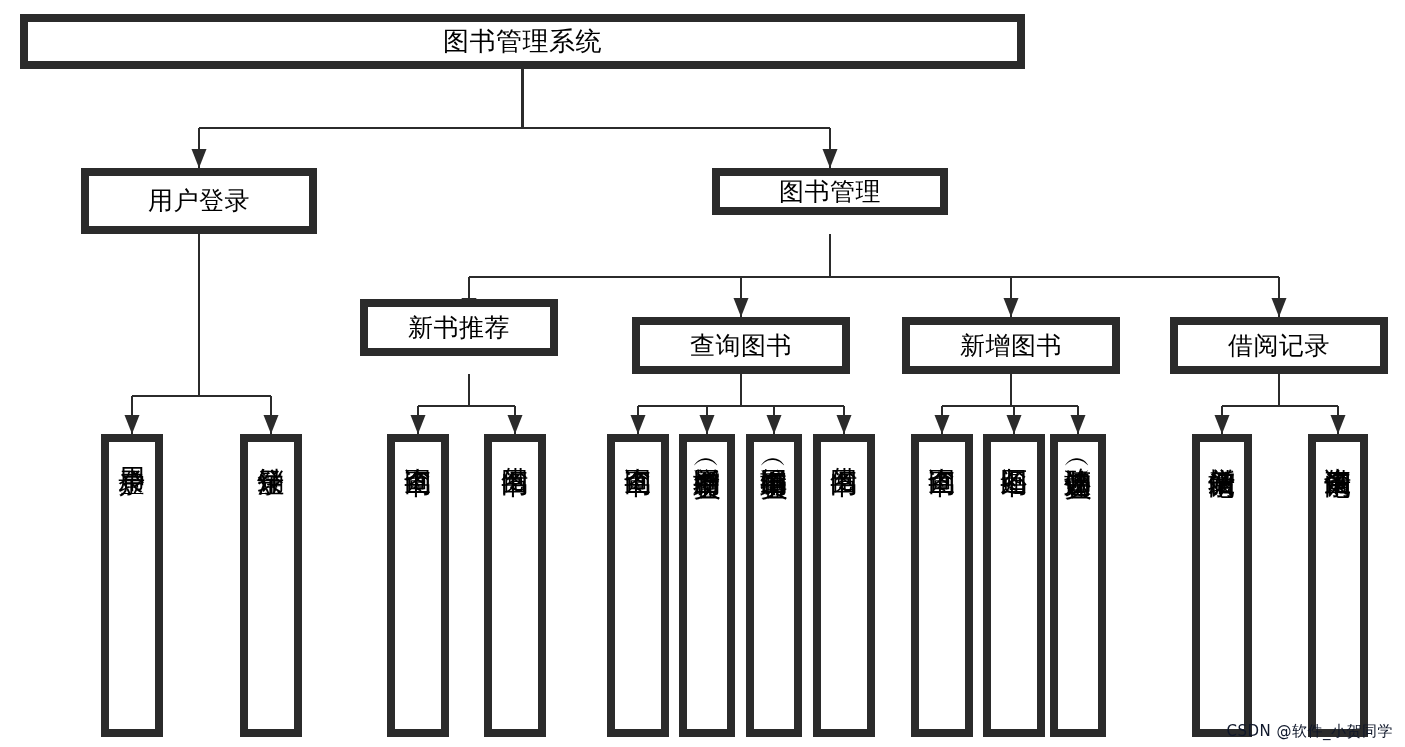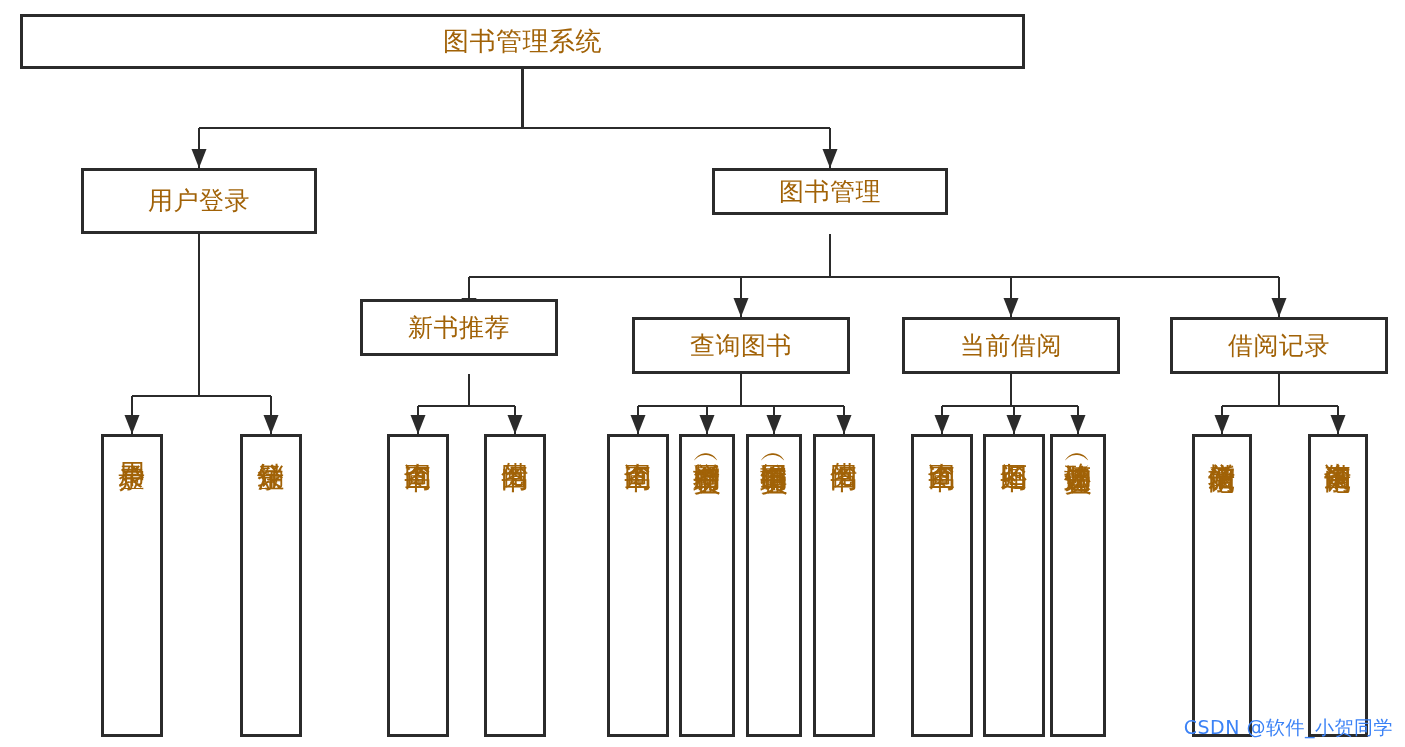--- a/index.html
+++ b/index.html
@@ -22,26 +22,26 @@
     position: absolute;
     left: 0;
     top: 0;
     width: 1405px;
     height: 747px;
     pointer-events: none;
   }
   .node {
     position: absolute;
     box-sizing: border-box;
-    border: 3px solid #0369a1;
+    border: 8px solid #0369a1;
     background: #ffffff;
     display: flex;
     align-items: center;
     justify-content: center;
-    color: #a16207;
+    color: #000000;
     z-index: 2;
   }
   .node-label {
     display: block;
     text-align: center;
     line-height: 1.18;
     letter-spacing: 0.5px;
     white-space: nowrap;
   }
   
@@ -63,22 +63,22 @@
     font-size: 27px;
     line-height: 1.02;
     letter-spacing: 1px;
     white-space: nowrap;
     margin-top: 0;
   }
   .watermark {
     position: absolute;
     right: 12px;
     bottom: 6px;
-    font-size: 19px;
-    color: #3b82f6;
+    font-size: 15px;
+    color: #0f172a;
     letter-spacing: 0.5px;
     z-index: 5;
     white-space: nowrap;
     font-family: "DejaVu Sans", "Liberation Sans", sans-serif;
   }
 </style>
 </head>
 <body>
 
 <div id="diagram-canvas">
@@ -148,21 +148,21 @@
       <div class="node h" style="left: 712px; top: 168px; width: 236px; height: 47px; border-color: rgb(43, 43, 43); background: rgb(255, 255, 255);">
         <span class="node-label">图书管理</span>
       </div>
       <div class="node h" style="left: 360px; top: 299px; width: 198px; height: 57px; border-color: rgb(43, 43, 43); background: rgb(255, 255, 255); font-family: Liberation Serif, serif;">
         <span class="node-label">新书推荐</span>
       </div>
       <div class="node h" style="left: 632px; top: 317px; width: 218px; height: 57px; border-color: rgb(43, 43, 43); background: rgb(255, 255, 255);">
         <span class="node-label">查询图书</span>
       </div>
       <div class="node h" style="left: 902px; top: 317px; width: 218px; height: 57px; border-color: rgb(43, 43, 43); background: rgb(255, 255, 255);">
-        <span class="node-label">当前借阅</span>
+        <span class="node-label">新增图书</span>
       </div>
       <div class="node h" style="left: 1170px; top: 317px; width: 218px; height: 57px; border-color: rgb(43, 43, 43); background: rgb(255, 255, 255);">
         <span class="node-label">借阅记录</span>
       </div>
       <div class="node v" style="left: 101px; top: 434px; width: 62px; height: 303px; border-color: rgb(43, 43, 43); background: rgb(255, 255, 255);">
         <span class="node-label">用户登录</span>
       </div>
       <div class="node v" style="left: 240px; top: 434px; width: 62px; height: 303px; border-color: rgb(43, 43, 43); background: rgb(255, 255, 255);">
         <span class="node-label">注销登录</span>
       </div>

